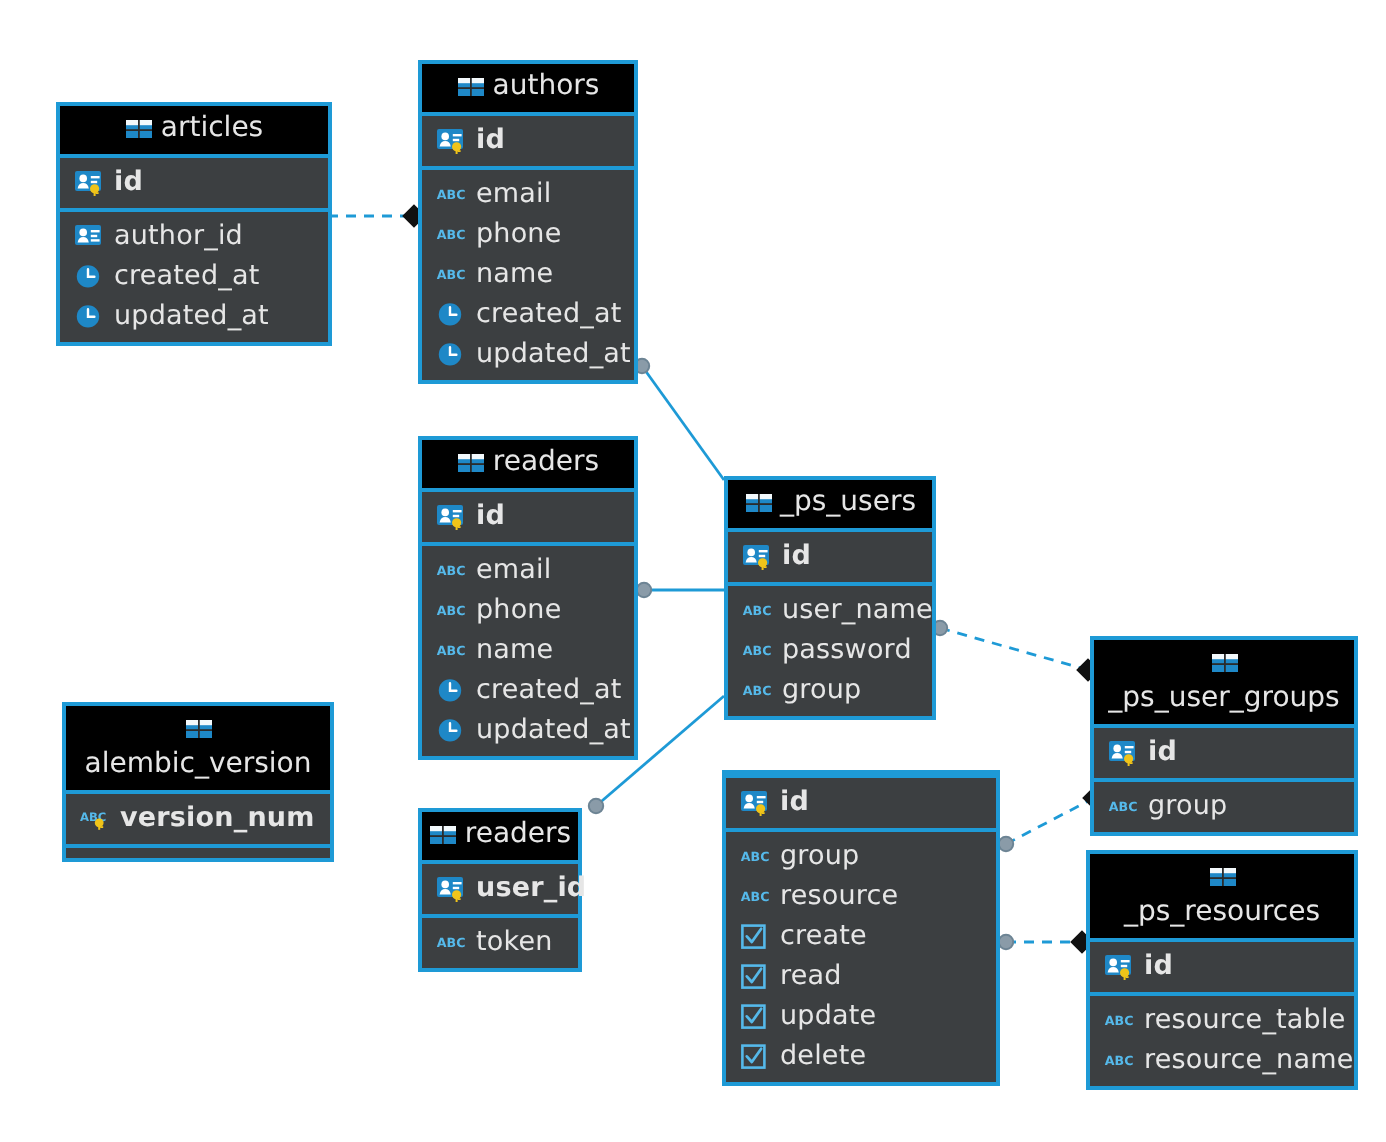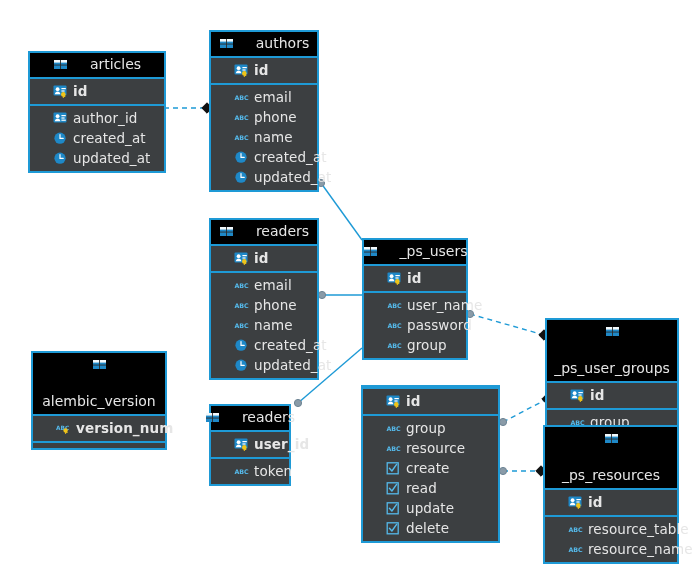--- a/index.html
+++ b/index.html
@@ -39,41 +39,41 @@
     background: #000000;
     color: #e6e6e6;
     font-size: 14px;
     line-height: 15px;
     padding: 4px 8px 5px 8px;
     text-align: center;
     white-space: nowrap;
     display: flex;
     align-items: center;
     justify-content: center;
-    gap: 22px;
+    gap: 3px;
   }
   .ent-title.lefty {
     justify-content: center;
     flex-direction: column;
   }
   .ent-section {
     border-top: 2px solid #1e9ad6;
     padding: 2px 0 3px 0;
   }
   .ent-section.keys {
     background: #3c3f41;
   }
   .ent-section.cols {
     background: #3c3f41;
   }
   .attr {
     display: flex;
     align-items: center;
     gap: 5px;
-    padding: 1px 6px 1px 23px;
+    padding: 1px 6px 1px 7px;
     color: #e6e6e6;
     font-size: 13.5px;
     line-height: 18px;
     white-space: nowrap;
   }
   .attr .lbl { letter-spacing: 0.1px; }
   .attr.bold .lbl { font-weight: bold; }
   .ico {
     width: 15px;
     height: 15px;

